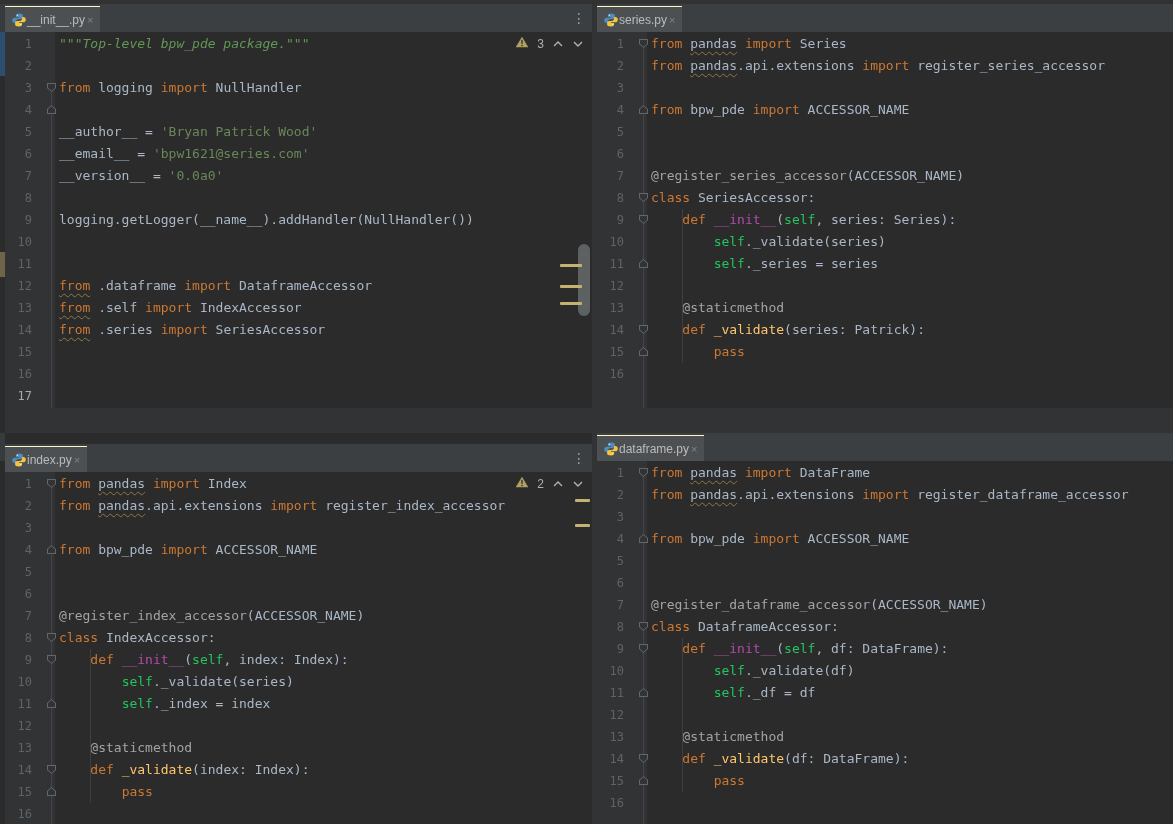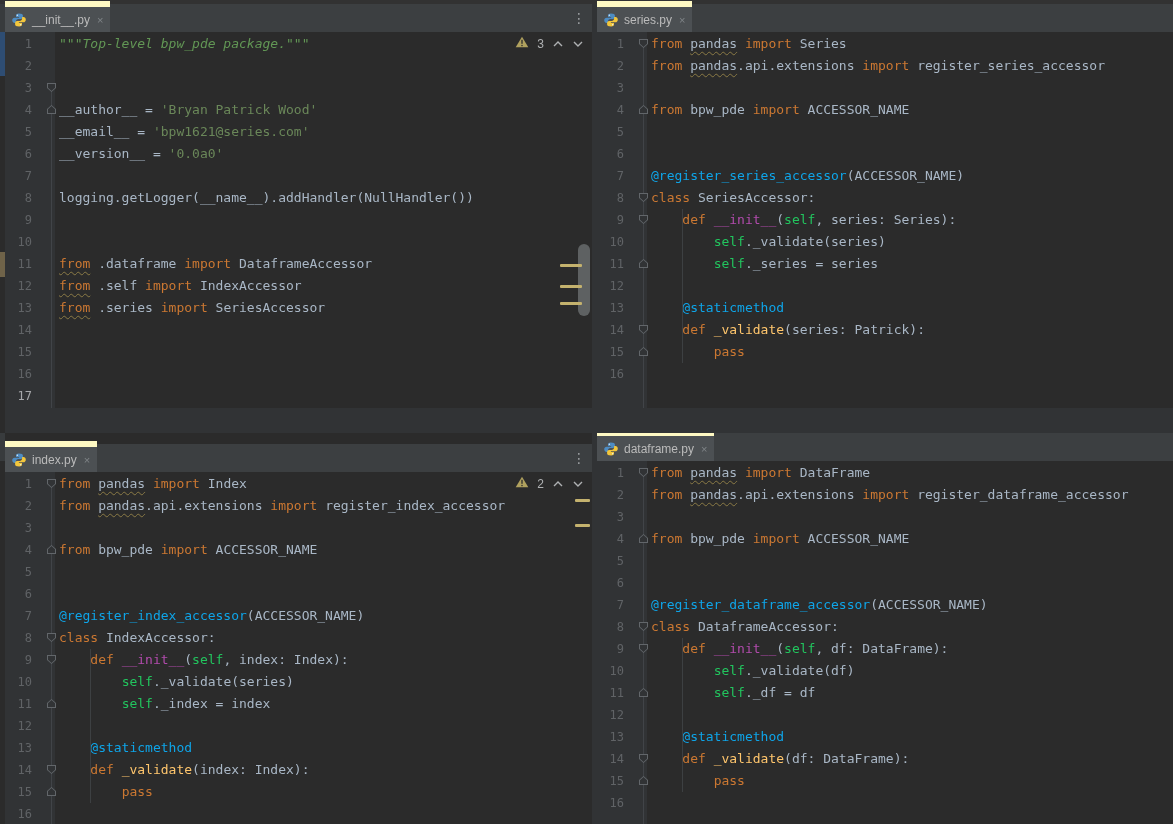--- a/index.html
+++ b/index.html
@@ -13,21 +13,21 @@
   .hsplit{position:absolute;left:0px;top:408px;width:1173px;height:25px;background:#313335;}
   
   .pane{position:absolute;background:#2b2b2b;}
   .pane.tl{left:5px;top:4px;width:587px;height:404px;}
   .pane.tr{left:597px;top:4px;width:576px;height:404px;}
   .pane.bl{left:5px;top:444px;width:587px;height:391px;}
   .pane.br{left:597px;top:433px;width:576px;height:391px;}
   
   .tabbar{position:relative;height:28px;background:#3c3f41;display:flex;align-items:flex-end;}
   .tab{display:inline-flex;align-items:center;height:25px;padding:0 7px 0 6px;background:#4c5053;
-       border-top:6px solid #fef9c3;gap:5px;}
+       border-top:1px solid #fef9c3;}
   .tab-title{font-family:"Liberation Sans","DejaVu Sans",sans-serif;font-size:12px;color:#bbbbbb;line-height:24px;}
   .tab-close{color:#7f8487;font-size:11px;font-family:"Liberation Sans",sans-serif;padding-left:2px;cursor:pointer;}
   .tab-menu{position:absolute;right:6px;top:5px;color:#9da0a3;font-size:14px;letter-spacing:0;
             font-family:"DejaVu Sans",sans-serif;cursor:pointer;line-height:18px;}
   .pyicon{display:inline-block;width:16px;height:16px;}
   
   .editor{position:relative;height:calc(100% - 28px);background:#2b2b2b;overflow:hidden;}
   .gutter{position:absolute;left:0;top:0;bottom:0;width:50px;background:#313335;padding-top:1px;box-sizing:border-box;}
   .gline{height:22px;line-height:22px;width:27px;text-align:right;font-size:12px;color:#606366;}
   .gline.current{color:#a7a8ab;}
@@ -39,21 +39,21 @@
   .fold.up{clip-path:polygon(50% 0,100% 45%,100% 100%,0 100%,0 45%);}
   .fold.up::after{clip-path:polygon(50% 0,100% 45%,100% 100%,0 100%,0 45%);}
   .code{position:absolute;left:54px;top:0;right:0;bottom:0;padding-top:1px;}
   .cline{height:22px;line-height:22px;font-size:13px;white-space:pre;color:#a9b7c6;}
   .indent-guide{position:absolute;width:1px;background:#3d4042;}
   
   .tk-kw{color:#cc7832;}
   .tk-txt{color:#a9b7c6;}
   .tk-str{color:#6a8759;}
   .tk-doc{color:#629755;font-style:italic;}
-  .tk-dec{color:#0ea5e9;}
+  .tk-dec{color:#a3a3a3;}
   .tk-fn{color:#ffc66d;}
   .tk-dunder{color:#b24bad;}
   .tk-self{color:#22c55e;}
   .tk-kww{color:#cc7832;text-decoration:underline wavy #8a7a45 1px;text-underline-offset:3px;}
   .tk-warn{color:#a9b7c6;text-decoration:underline wavy #8a7a45 1px;text-underline-offset:3px;}
   
   .inspections{position:absolute;top:4px;right:8px;display:flex;align-items:center;gap:8px;
                font-family:"Liberation Sans","DejaVu Sans",sans-serif;font-size:12px;color:#afb1b3;}
   .insp-count{color:#afb1b3;}
   .chev{display:inline-block;line-height:0;cursor:pointer;}
@@ -100,20 +100,21 @@
           <div class="gline">14</div>
           <div class="gline">15</div>
           <div class="gline">16</div>
           <div class="gline current">17</div>
           <div class="fold down" style="top: 51px;"></div>
           <div class="fold up" style="top: 73px;"></div>
         </div>
         <div class="code">
           <div class="cline"><span class="tk-doc">"""Top-level bpw_pde package."""</span></div>
           <div class="cline"></div>
+          <div class="cline"><span class="tk-kw">from</span><span class="tk-txt"> logging </span><span class="tk-kw">import</span><span class="tk-txt"> NullHandler</span></div>
           <div class="cline"></div>
           <div class="cline"><span class="tk-txt">__author__ = </span><span class="tk-str">'Bryan Patrick Wood'</span></div>
           <div class="cline"><span class="tk-txt">__email__ = </span><span class="tk-str">'bpw1621@series.com'</span></div>
           <div class="cline"><span class="tk-txt">__version__ = </span><span class="tk-str">'0.0a0'</span></div>
           <div class="cline"></div>
           <div class="cline"><span class="tk-txt">logging.getLogger(__name__).addHandler(NullHandler())</span></div>
           <div class="cline"></div>
           <div class="cline"></div>
           <div class="cline"><span class="tk-kww">from</span><span class="tk-txt"> .dataframe </span><span class="tk-kw">import</span><span class="tk-txt"> DataframeAccessor</span></div>
           <div class="cline"><span class="tk-kww">from</span><span class="tk-txt"> .self </span><span class="tk-kw">import</span><span class="tk-txt"> IndexAccessor</span></div>

